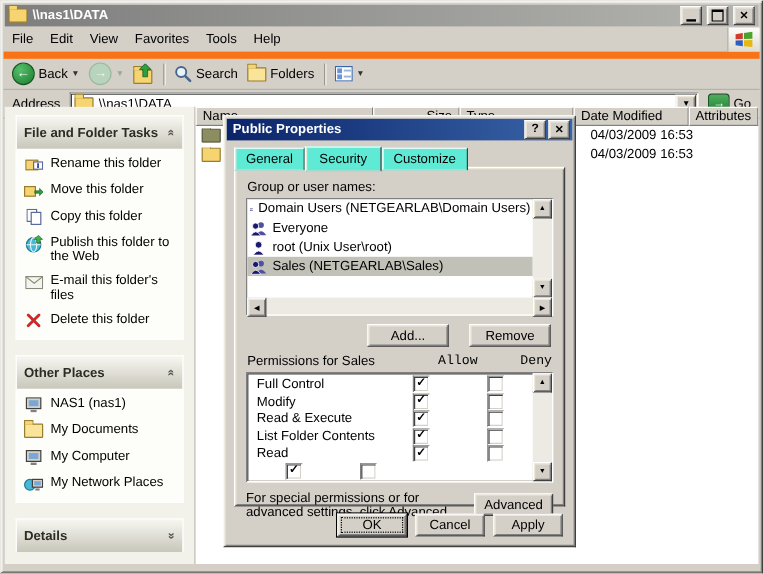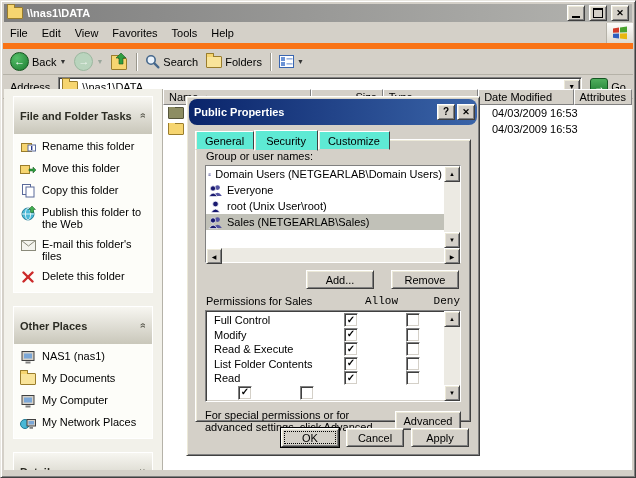--- a/index.html
+++ b/index.html
@@ -32,38 +32,38 @@
   .addressbar{height:21px;display:flex;align-items:center;gap:4px;padding:1px 3px;border-bottom:1px solid #b5b2a8;}
   .addr-combo{flex:1;height:17px;display:flex;align-items:center;gap:4px;padding:0 1px 0 3px;}
   .addr-combo .val{flex:1;}
   .combo-drop{width:15px;height:13px;display:flex;align-items:center;justify-content:center;font-size:7px;}
   .go-box{display:flex;align-items:center;gap:3px;padding:0 4px;}
   .go-icn{width:16px;height:15px;border-radius:3px;background:linear-gradient(#4fae5d,#1e7d31);border:1px solid #145522;color:#fff;display:flex;align-items:center;justify-content:center;font-size:10px;font-weight:bold;}
   
   .content{position:absolute;top:88px;left:3px;right:3px;bottom:7px;display:flex;}
   .sidebar{width:159px;background:#f2f1ea;padding:7px 9px;box-sizing:border-box;overflow:hidden;border-right:1px solid #b5b2a8;}
   .panel{margin-bottom:13px;}
-  .panel-hd{height:19px;display:flex;align-items:center;justify-content:space-between;padding:9px 6px;background:linear-gradient(#f7f6f1,#c9c7ba);border:1px solid #fff;border-bottom:none;font-weight:bold;color:#2c2c24;}
+  .panel-hd{height:19px;display:flex;align-items:center;justify-content:space-between;padding:4px 6px;background:linear-gradient(#f7f6f1,#c9c7ba);border:1px solid #fff;border-bottom:none;font-weight:bold;color:#2c2c24;}
   .chev{font-size:10px;color:#55554a;display:inline-block;transform:rotate(90deg);font-weight:bold;}
   .chev.up{transform:rotate(-90deg);}
   .panel-bd{background:#fdfdf9;border:1px solid #fff;border-top:none;padding:6px 4px 7px 6px;}
   .task{display:flex;align-items:flex-start;gap:6px;margin:0 0 8px 0;line-height:12px;}
   .task:last-child{margin-bottom:1px;}
   .task .ticn{flex:none;width:16px;height:14px;display:flex;align-items:center;justify-content:center;}
   
   .filelist{flex:1;background:#fff;position:relative;overflow:hidden;}
   .cols{display:flex;height:16px;}
   .col{box-sizing:border-box;display:flex;align-items:center;padding:0 5px;background:#d4d0c8;border:1px solid;border-color:#fff #808080 #808080 #fff;font-size:11px;white-space:nowrap;}
   .rows{position:absolute;top:16px;left:0;right:0;bottom:0;}
   .frow{display:flex;align-items:center;height:16px;}
   .fcell{box-sizing:border-box;padding:0 5px;white-space:nowrap;overflow:hidden;display:flex;align-items:center;gap:4px;}
   .sort{font-size:8px;color:#9a978c;margin-left:4px;}
   
   .dialog{position:absolute;left:185px;top:95px;width:294px;height:360px;background:#d4d0c8;border:1px solid;border-color:#fff #404040 #404040 #fff;box-shadow:inset 1px 1px 0 #ece9d8, inset -1px -1px 0 #808080;box-sizing:border-box;z-index:10;}
-  .dlg-cap{height:26px;margin:2px;background:linear-gradient(to right,#0a246a,#3a64a8);display:flex;align-items:center;padding:0 2px 0 5px;gap:2px;border-radius:8px;}
+  .dlg-cap{height:18px;margin:2px;background:linear-gradient(to right,#0a246a,#3a64a8);display:flex;align-items:center;padding:0 2px 0 5px;gap:2px;}
   .dlg-cap .t{flex:1;color:#fff;font-weight:bold;}
   .tabs{display:flex;align-items:flex-end;margin:5px 6px 0 8px;height:20px;position:relative;z-index:2;}
   .tab{padding:3px 9px 2px;background:#5eead4;border:1px solid;border-color:#fff #404040 #d4d0c8 #fff;box-shadow:inset 1px 0 0 #ece9d8;margin-right:0;position:relative;}
   .tab.active{padding:4px 11px 3px;margin-bottom:-1px;z-index:3;border-bottom-color:#d4d0c8;}
   .page{position:absolute;left:8px;right:8px;top:42px;height:283px;background:#d4d0c8;border:1px solid;border-color:#fff #404040 #404040 #fff;box-shadow:inset 1px 1px 0 #ece9d8, inset -1px -1px 0 #808080;box-sizing:border-box;padding:8px 9px;}
   .lbl{margin:2px 0 3px 1px;}
   .glist{height:98px;box-sizing:border-box;display:flex;flex-direction:column;}
   .glist-main{flex:1;display:flex;}
   .glist-rows{flex:1;background:#fff;overflow:hidden;}
   .grow{display:flex;align-items:center;gap:4px;height:16px;padding:0 2px;white-space:nowrap;}

